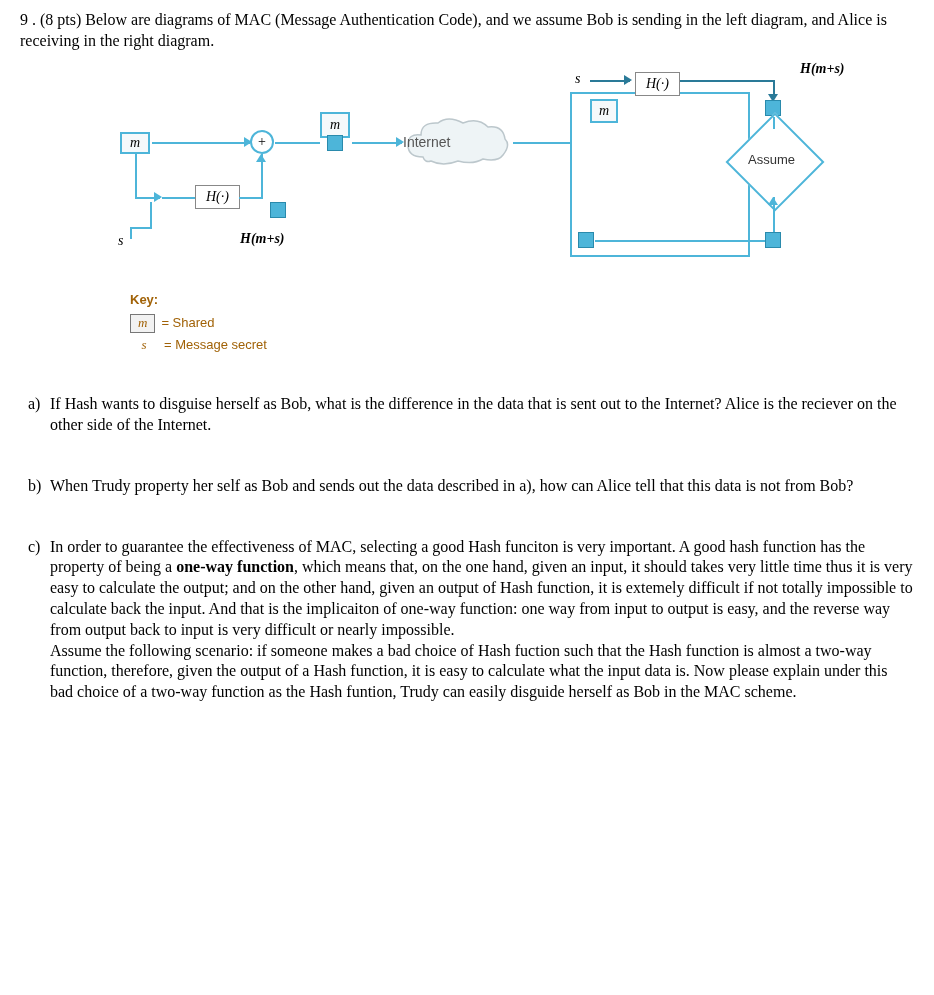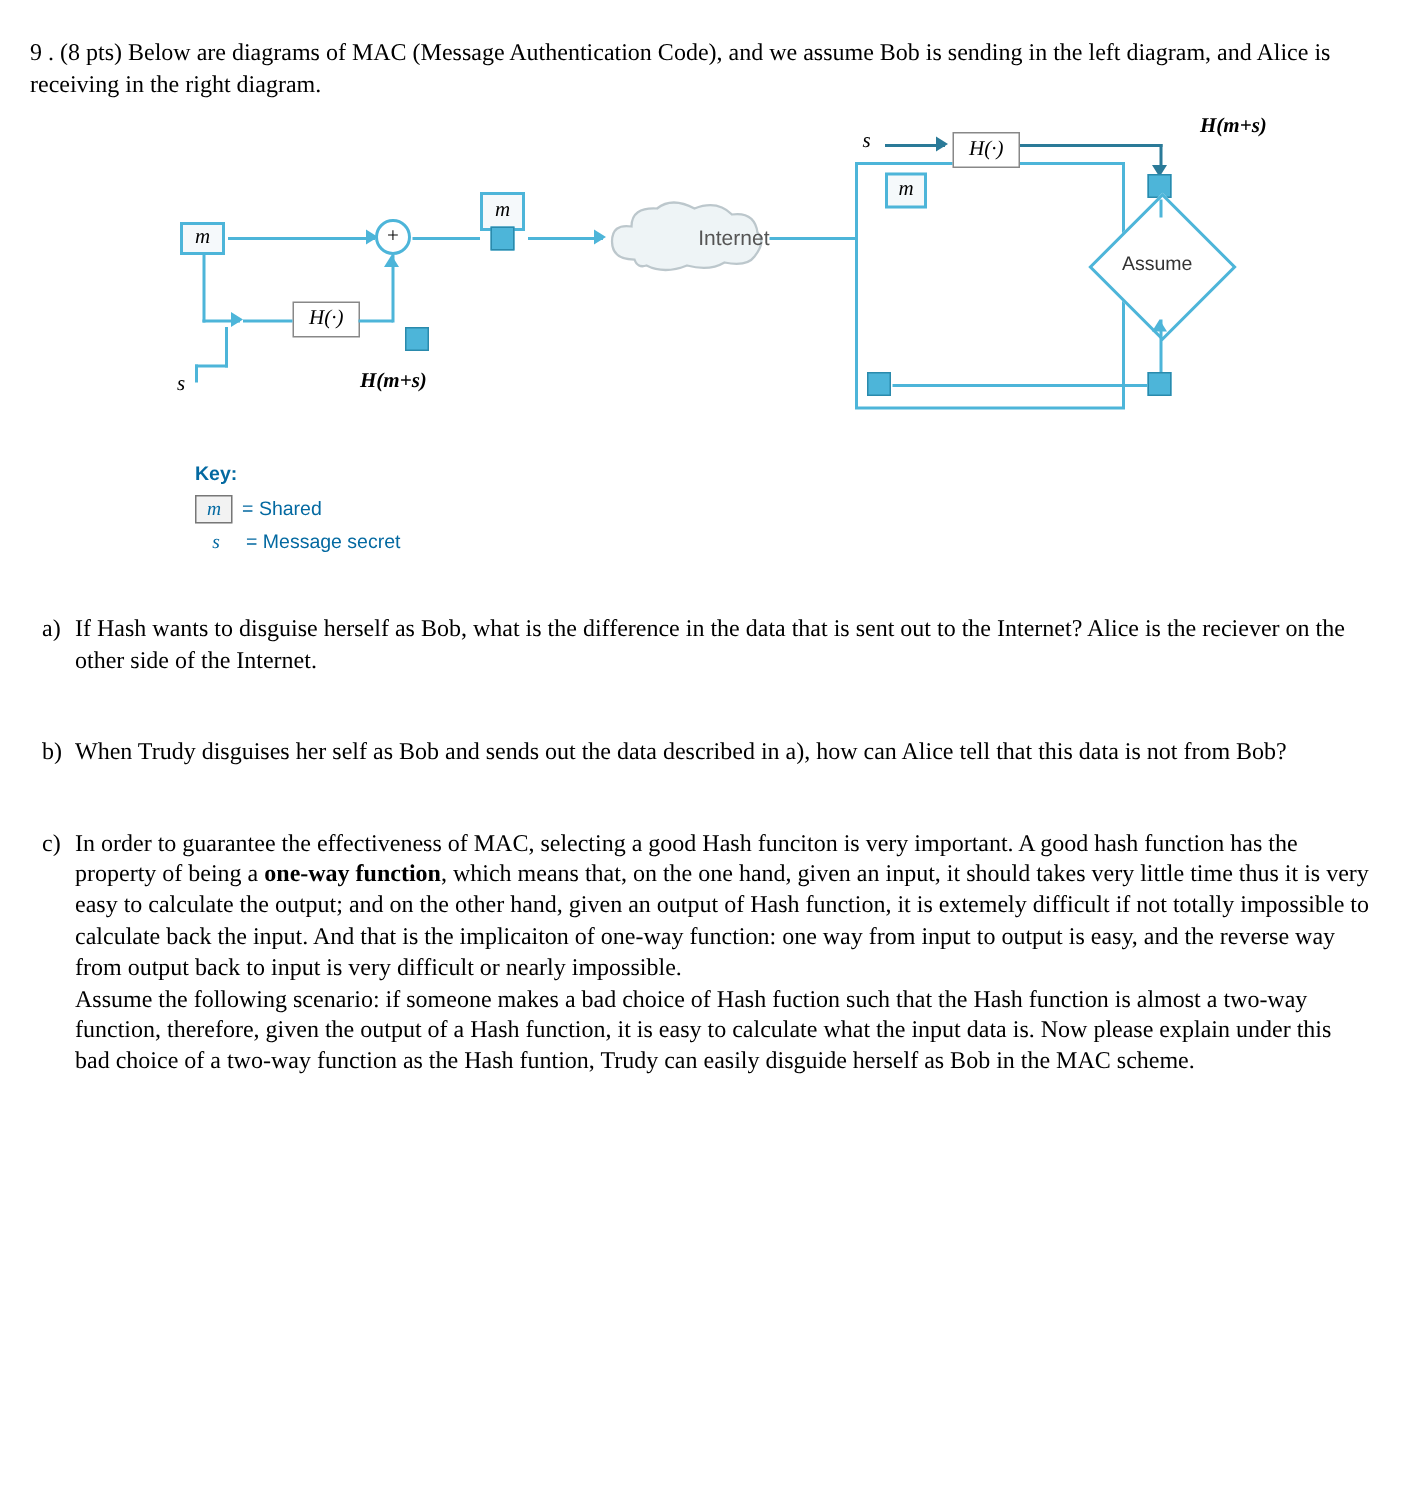--- a/index.html
+++ b/index.html
@@ -7,21 +7,20 @@
       font-family: "Times New Roman", Times, serif;
       font-size: 16px;
       color: #000;
       background: #fff;
       width: 934px;
       padding: 10px 20px;
       line-height: 1.3;
     }
     .question-header {
       margin-bottom: 18px;
-      margin-top: 16px;
     }
     .diagram-area {
       position: relative;
       width: 800px;
       height: 200px;
       margin: 20px auto 20px 100px;
     }
     .box-m {
       position: absolute;
       border: 2px solid #4db5d9;
@@ -59,21 +58,21 @@
       position: absolute;
       font-style: italic;
       font-size: 14px;
     }
     .internet {
       position: absolute;
       width: 110px; height: 50px;
       font-family: Arial, sans-serif;
       font-size: 14px;
       color: #555;
-      display: flex; align-items: center; justify-content: flex-end;
+      display: flex; align-items: center; justify-content: flex-start;
     }
     .cloud-svg {
       position: absolute;
       left: 0; top: 0;
     }
     .compare {
       position: absolute;
       width: 70px; height: 70px;
       border: 2px solid #4db5d9;
       background: #fff;
@@ -100,21 +99,21 @@
     .big-box {
       position: absolute;
       border: 2px solid #4db5d9;
       background: transparent;
     }
     .key-area {
       margin-left: 110px;
       margin-top: 10px;
       font-family: Arial, sans-serif;
       font-size: 13px;
-      color: #0369a1;
+      color: #a16207;
     }
     .key-area .klabel { font-weight: bold; margin-bottom: 6px; }
     .key-row { display: flex; align-items: center; margin-bottom: 4px; }
     .key-m-box {
       border: 1px solid #777;
       background: #f2f2f2;
       padding: 0 7px;
       font-style: italic;
       margin-right: 6px;
       font-family: "Times New Roman", serif;
@@ -232,21 +231,21 @@
 
 <div class="questions">
 
   <div class="q-item">
     <div class="q-letter">a)</div>
     <div class="q-body">If Hash wants to disguise herself as Bob, what is the difference in the data that is sent out to the Internet? Alice is the reciever on the other side of the Internet.</div>
   </div>
 
   <div class="q-item">
     <div class="q-letter">b)</div>
-    <div class="q-body">When Trudy disguises her self as Bob and sends out the data described in a), how can Alice tell that this data is not from Bob?</div>
+    <div class="q-body">When Trudy property her self as Bob and sends out the data described in a), how can Alice tell that this data is not from Bob?</div>
   </div>
 
   <div class="q-item">
     <div class="q-letter">c)</div>
     <div class="q-body">
       <span>In order to guarantee the effectiveness of MAC, selecting a good Hash funciton is very important. A good hash function has the property of being a </span><span class="bold">one-way function</span><span>, which means that, on the one hand, given an input, it should takes very little time thus it is very easy to calculate the output; and on the other hand, given an output of Hash function, it is extemely difficult if not totally impossible to calculate back the input. And that is the implicaiton of one-way function: one way from input to output is easy, and the reverse way from output back to input is very difficult or nearly impossible.</span>
       <br>
       <span>Assume the following scenario: if someone makes a bad choice of Hash fuction such that the Hash function is almost a two-way function, therefore, given the output of a Hash function, it is easy to calculate what the input data is. Now please explain under this bad choice of a two-way function as the Hash funtion, Trudy can easily disguide herself as Bob in the MAC scheme.</span>
     </div>
   </div>

